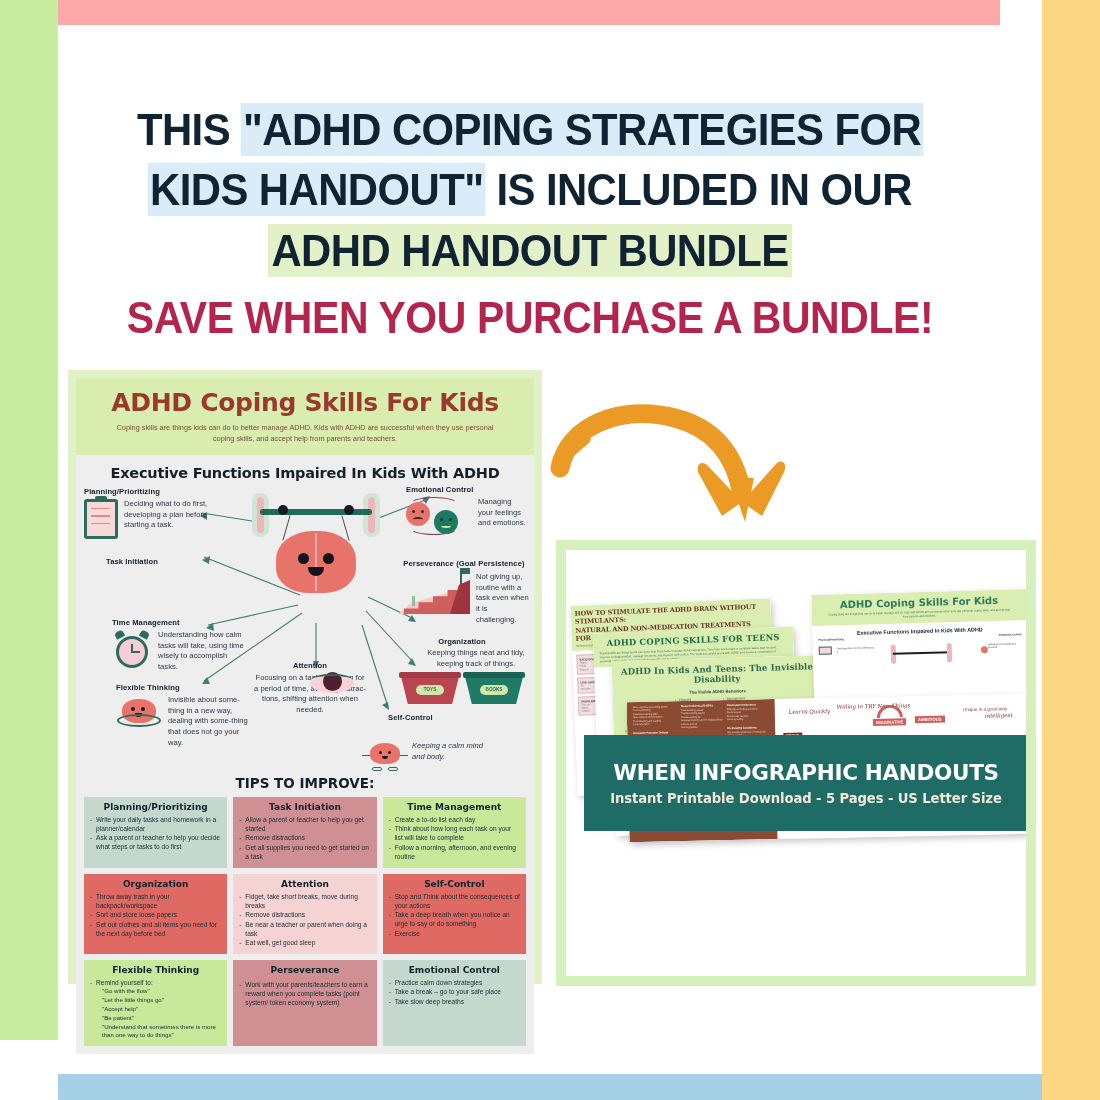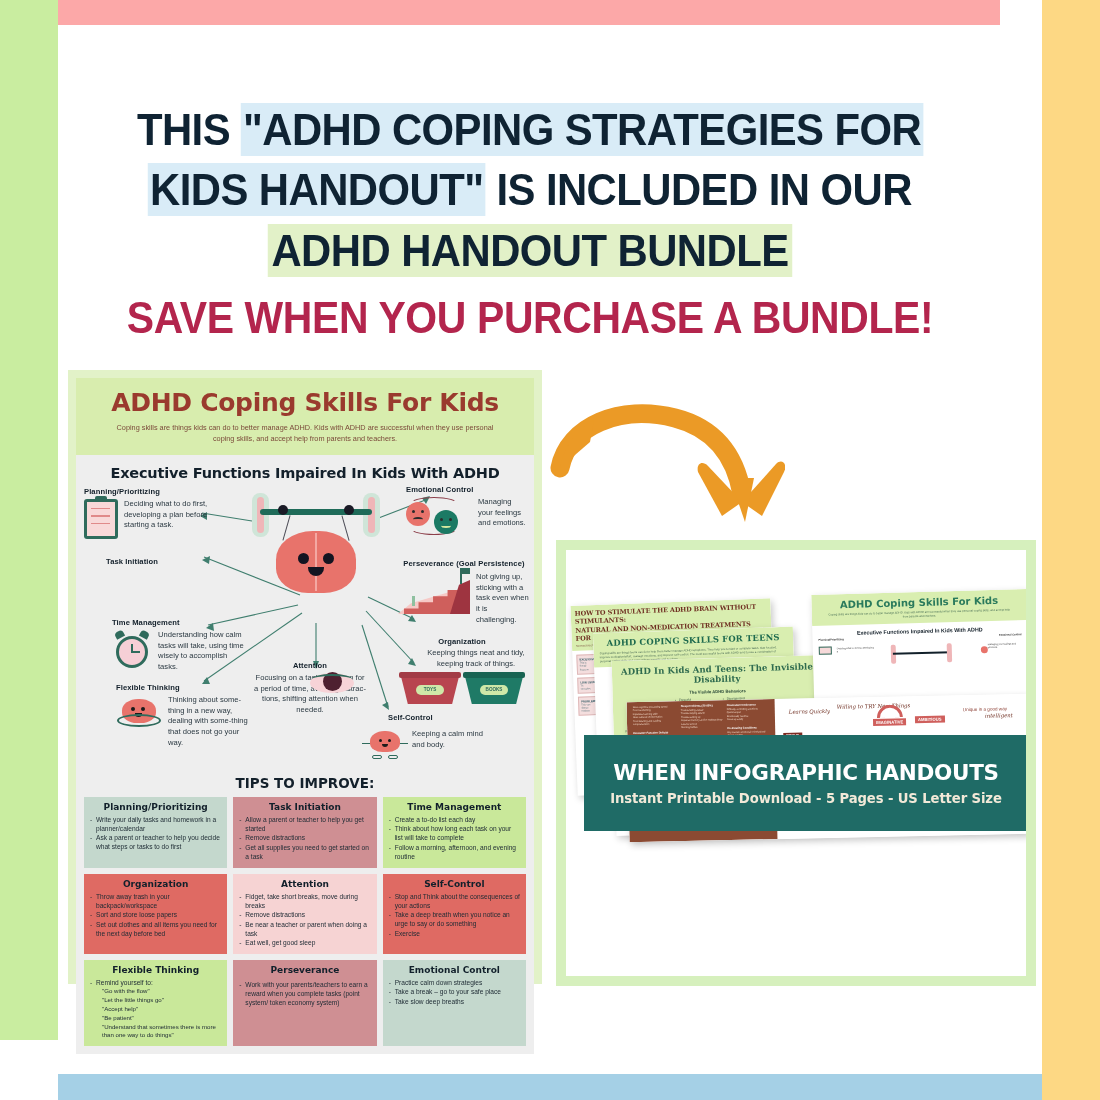--- a/index.html
+++ b/index.html
@@ -398,21 +398,21 @@
         <div class="ef" style="left:40px; top:198px; width:146px;">
           <div class="ef-h">Flexible Thinking</div>
           <div class="ef-row" style="margin-top:3px;">
             <span class="ic ic-brain">
               <span class="b"></span>
                 <span class="e1"></span>
                 <span class="e2"></span>
                 <span class="m"></span>
                 <span class="ring"></span>
               </span>
-            <div class="ef-t" style="width:88px;">Thinking about some-thing in a new way, dealing with some-thing that does not go your way.</div>
+            <div class="ef-t" style="width:88px;">Invisible about some-thing in a new way, dealing with some-thing that does not go your way.</div>
           </div>
         </div>
 
         <div class="ef" style="left:178px; top:176px; width:112px; text-align:center;">
           <div class="ef-h">Attention</div>
           <div style="margin:3px 0 2px;"><span class="ic-eye"><span class="w"></span><span class="p"></span><span class="lash"></span></span></div>
           <div class="ef-t">Focusing on a task or person for a period of time, avoiding distrac-tions, shifting attention when needed.</div>
         </div>
 
         <div class="ef" style="left:330px; top:0px; width:122px;">
@@ -439,21 +439,21 @@
         <div class="ef" style="left:322px; top:62px; width:132px; text-align:center;margin-top:12px;">
           <div class="ef-h">Perseverance (Goal Persistence)</div>
           <div class="ef-row" style="margin-top:4px; text-align:left;">
             <span class="ic ic-mtn">
               <span class="pale"></span>
                 <span class="mid"></span>
                 <span class="dark"></span>
               <span class="climber"></span>
                 <span class="flag"></span>
               </span>
-            <div class="ef-t" style="width:56px;">Not giving up, sticking with a task even when it is challenging.</div>
+            <div class="ef-t" style="width:56px;">Not giving up, routine with a task even when it is challenging.</div>
           </div>
         </div>
 
         <div class="ef" style="left:318px; top:152px; width:136px; text-align:center;">
           <div class="ef-h">Organization</div>
           <div class="ef-t" style="margin-top:2px;margin-left:28px;">Keeping things neat and tidy, keeping track of things.</div>
           <div class="ic-bins" style="margin-top:3px;">
             <span class="ic-bin bin-red">
                 <span class="b"></span>
                 <span class="lid"></span>
@@ -462,21 +462,21 @@
             <span class="ic-bin bin-grn">
                 <span class="b"></span>
                 <span class="lid"></span>
                 <span class="lab">BOOKS</span>
               </span>
           </div>
         </div>
 
         <div class="ef" style="left:288px; top:228px; width:152px;">
           <div class="ef-h" style="padding-left:24px;">Self-Control</div>
-          <div class="ef-row" style="margin-top:7px;">
+          <div class="ef-row" style="margin-top:19px;font-style:italic;">
             <span class="ic ic-brain2">
               <span class="b"></span>
                 <s class="l"></s>
                 <s class="r"></s>
                 <span class="m"></span>
               <span class="lg a"></span>
                 <span class="lg b2"></span>
                 <span class="ar l"></span>
                 <span class="ar r"></span>
               </span>

